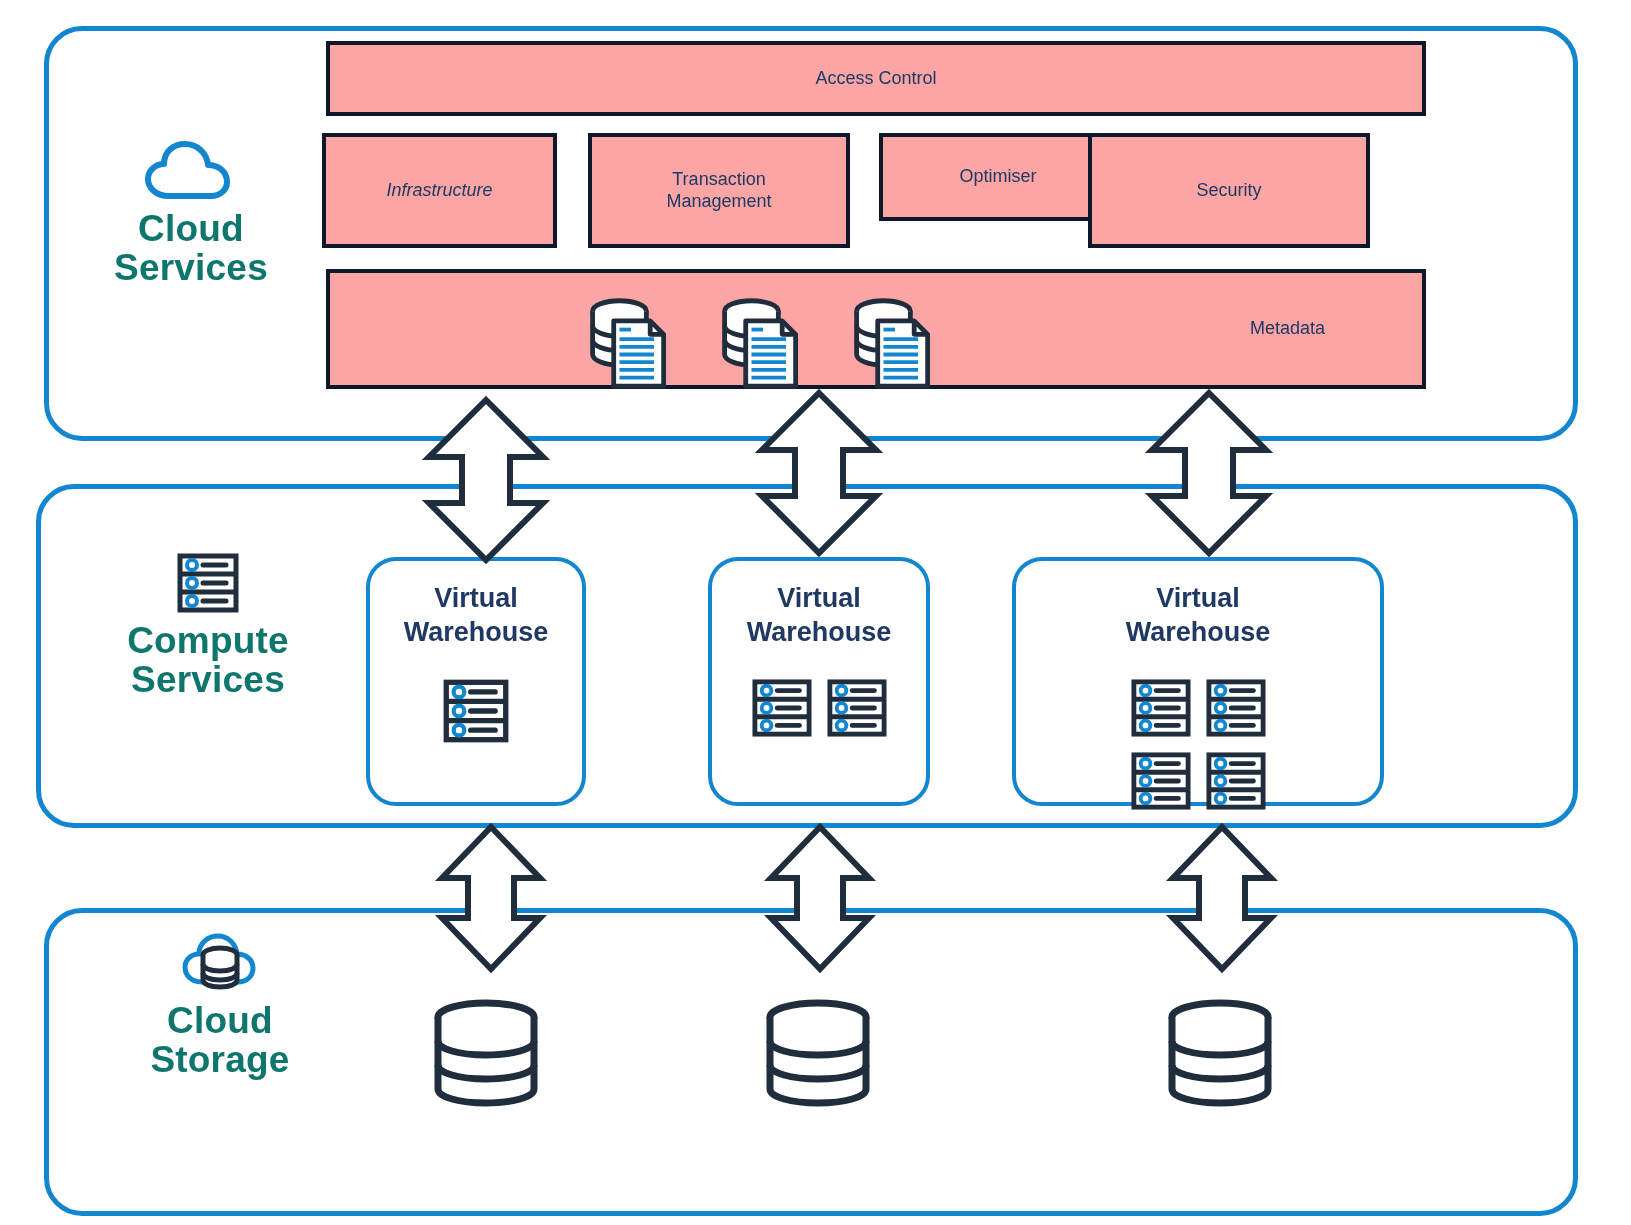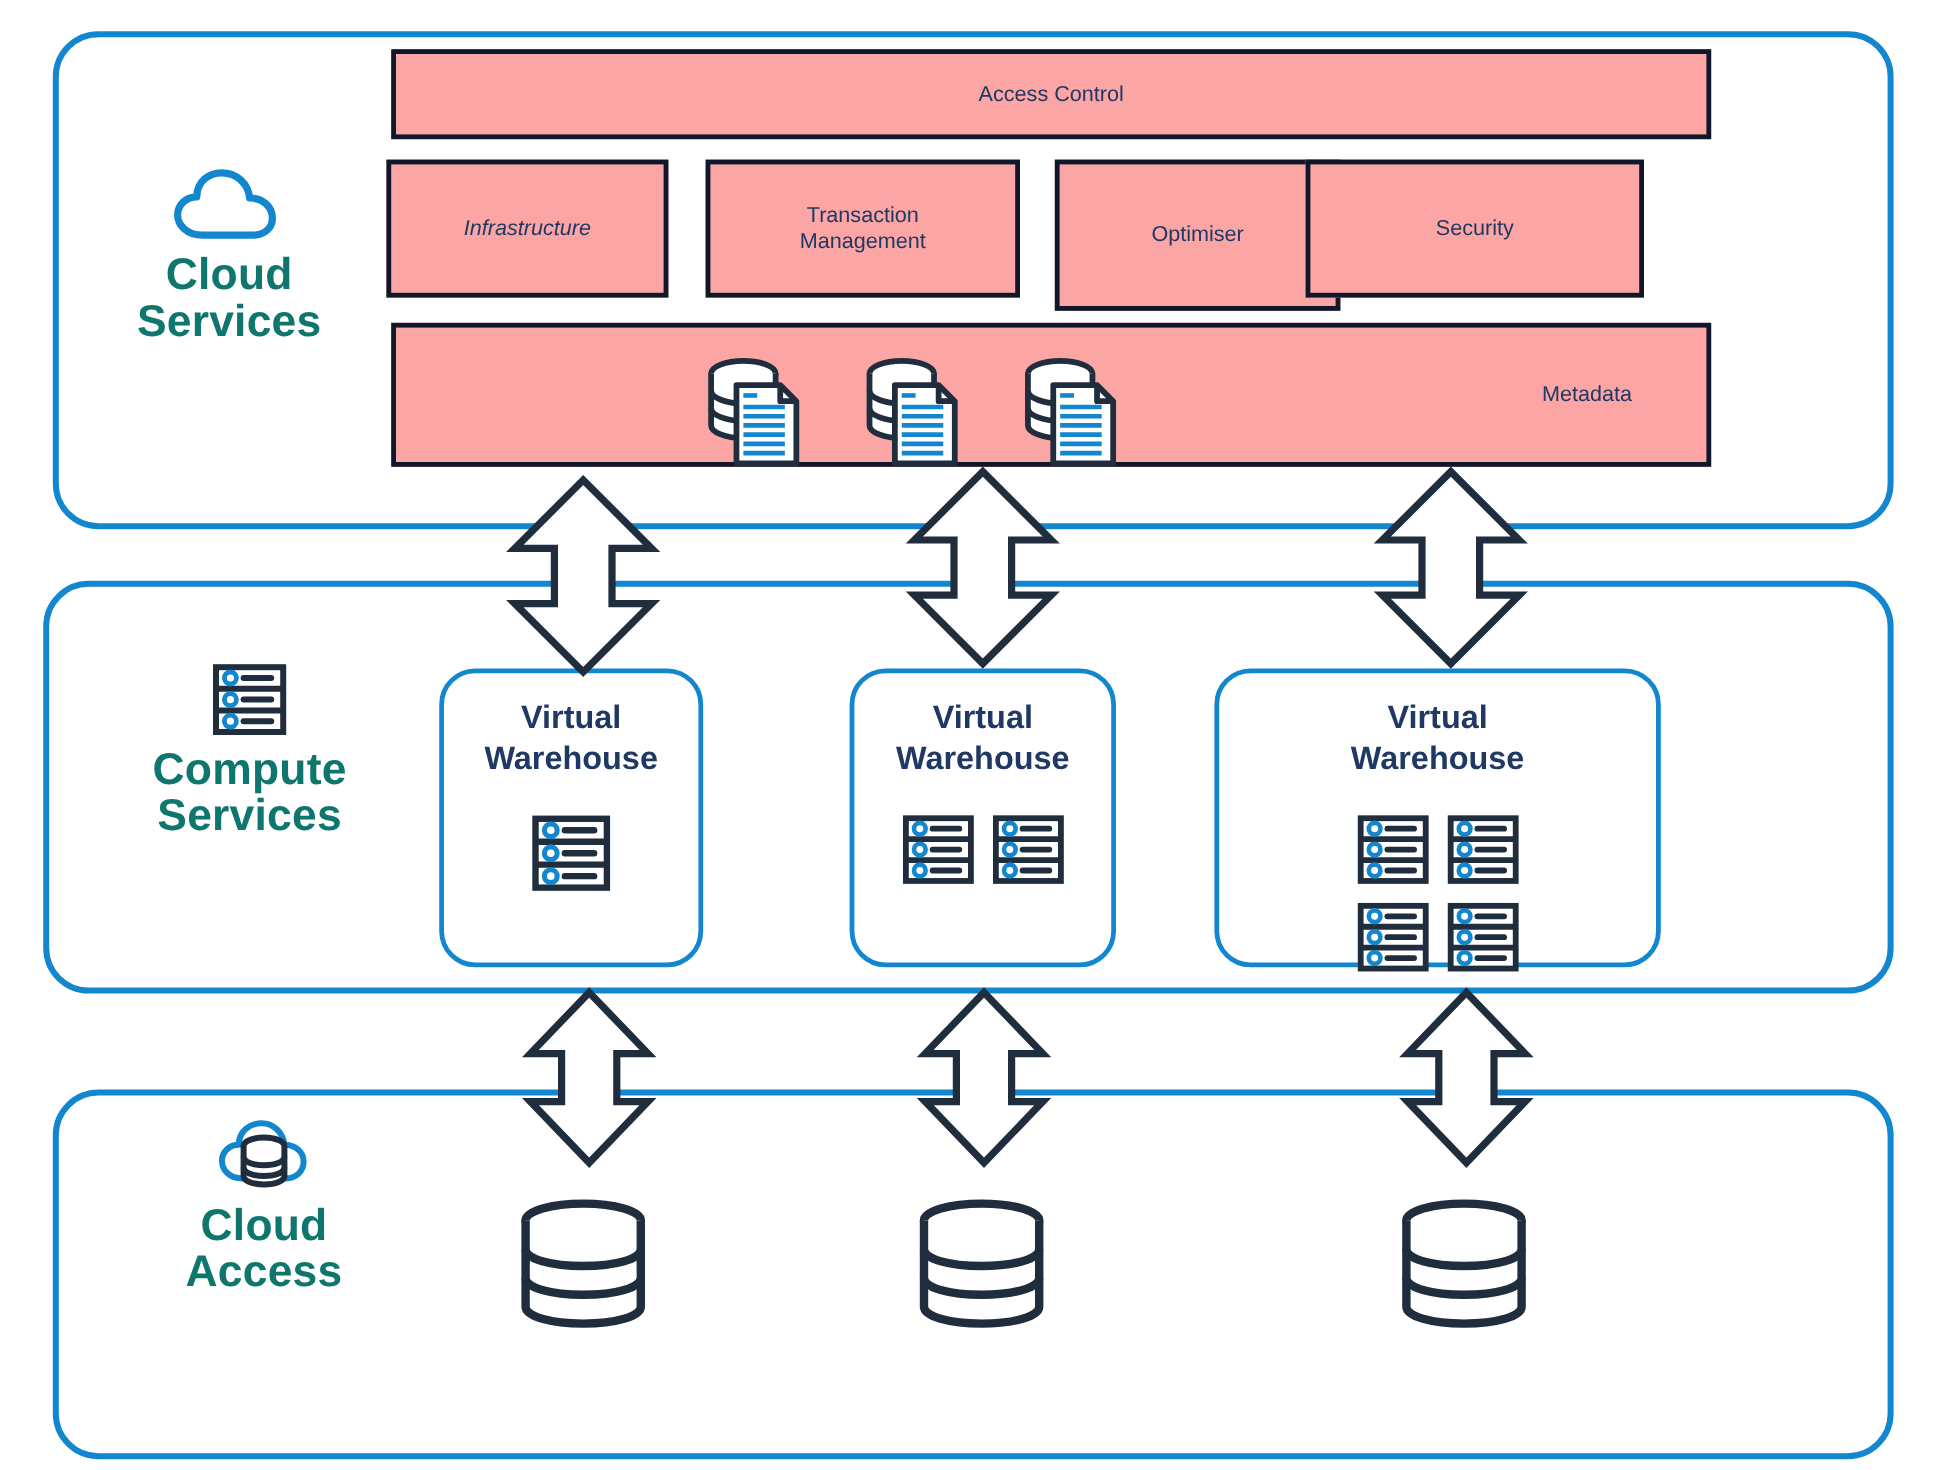--- a/index.html
+++ b/index.html
@@ -48,26 +48,26 @@
     align-items:center;
     justify-content:center;
     color:#1F3864;
     font-size:18px;
     text-align:center;
     line-height:1.22;
   }
   #box-access-control{left:326px; top:41px;  width:1100px; height:75px;}
   #box-infrastructure{left:322px; top:133px; width:235px;  height:115px;font-style:italic;}
   #box-transaction{   left:588px; top:133px; width:262px;  height:115px;}
-  #box-optimiser{     left:879px; top:133px; width:238px;  height:126px;}
+  #box-optimiser{     left:879px; top:133px; width:238px;  height:88px;}
   #box-security{      left:1088px;top:133px; width:282px;  height:115px;}
   #box-metadata{
     left:326px; top:269px; width:1100px; height:120px;
     justify-content:flex-end; align-items:center;
-    padding-right:62px;
+    padding-right:97px;
   }
 
   
   #metadata-icons{
     position:absolute;
     left:585px; top:295px;
     width:370px; height:80px;
     display:flex; gap:40px; align-items:flex-start;
   }
 
@@ -157,21 +157,21 @@
     <span class="licon">
       <svg width="82" height="64" viewBox="0 0 82 64">
         <path d="M23 52 C12 52 6 45 6 37 C6 30 12 24 20 24 C20 13 29 6 39 6 C49 6 57 14 58 24 C67 24 74 30 74 38 C74 46 68 52 59 52" fill="none" stroke="#1286CE" stroke-width="5" stroke-linejoin="round" stroke-linecap="round"></path>
         <ellipse cx="41" cy="25" rx="17" ry="7" fill="#ffffff" stroke="#1F2D3D" stroke-width="5"></ellipse>
         <path d="M24 25 L24 50 C24 54 31 57 41 57 C51 57 58 54 58 50 L58 25" fill="#ffffff" stroke="#1F2D3D" stroke-width="5" stroke-linejoin="round"></path>
         <path d="M24 34 C24 38 31 41 41 41 C51 41 58 38 58 34" fill="none" stroke="#1F2D3D" stroke-width="5"></path>
         <path d="M24 43 C24 47 31 50 41 50 C51 50 58 47 58 43" fill="none" stroke="#1F2D3D" stroke-width="5"></path>
       </svg>
     </span>
     <span class="ltext">Cloud</span>
-    <span class="ltext">Access</span>
+    <span class="ltext">Storage</span>
   </div>
 
   <div class="dkbox" id="box-access-control">
     <span>Access Control</span>
   </div>
 
   <div class="dkbox" id="box-infrastructure">
     <span>Infrastructure</span>
   </div>
 

